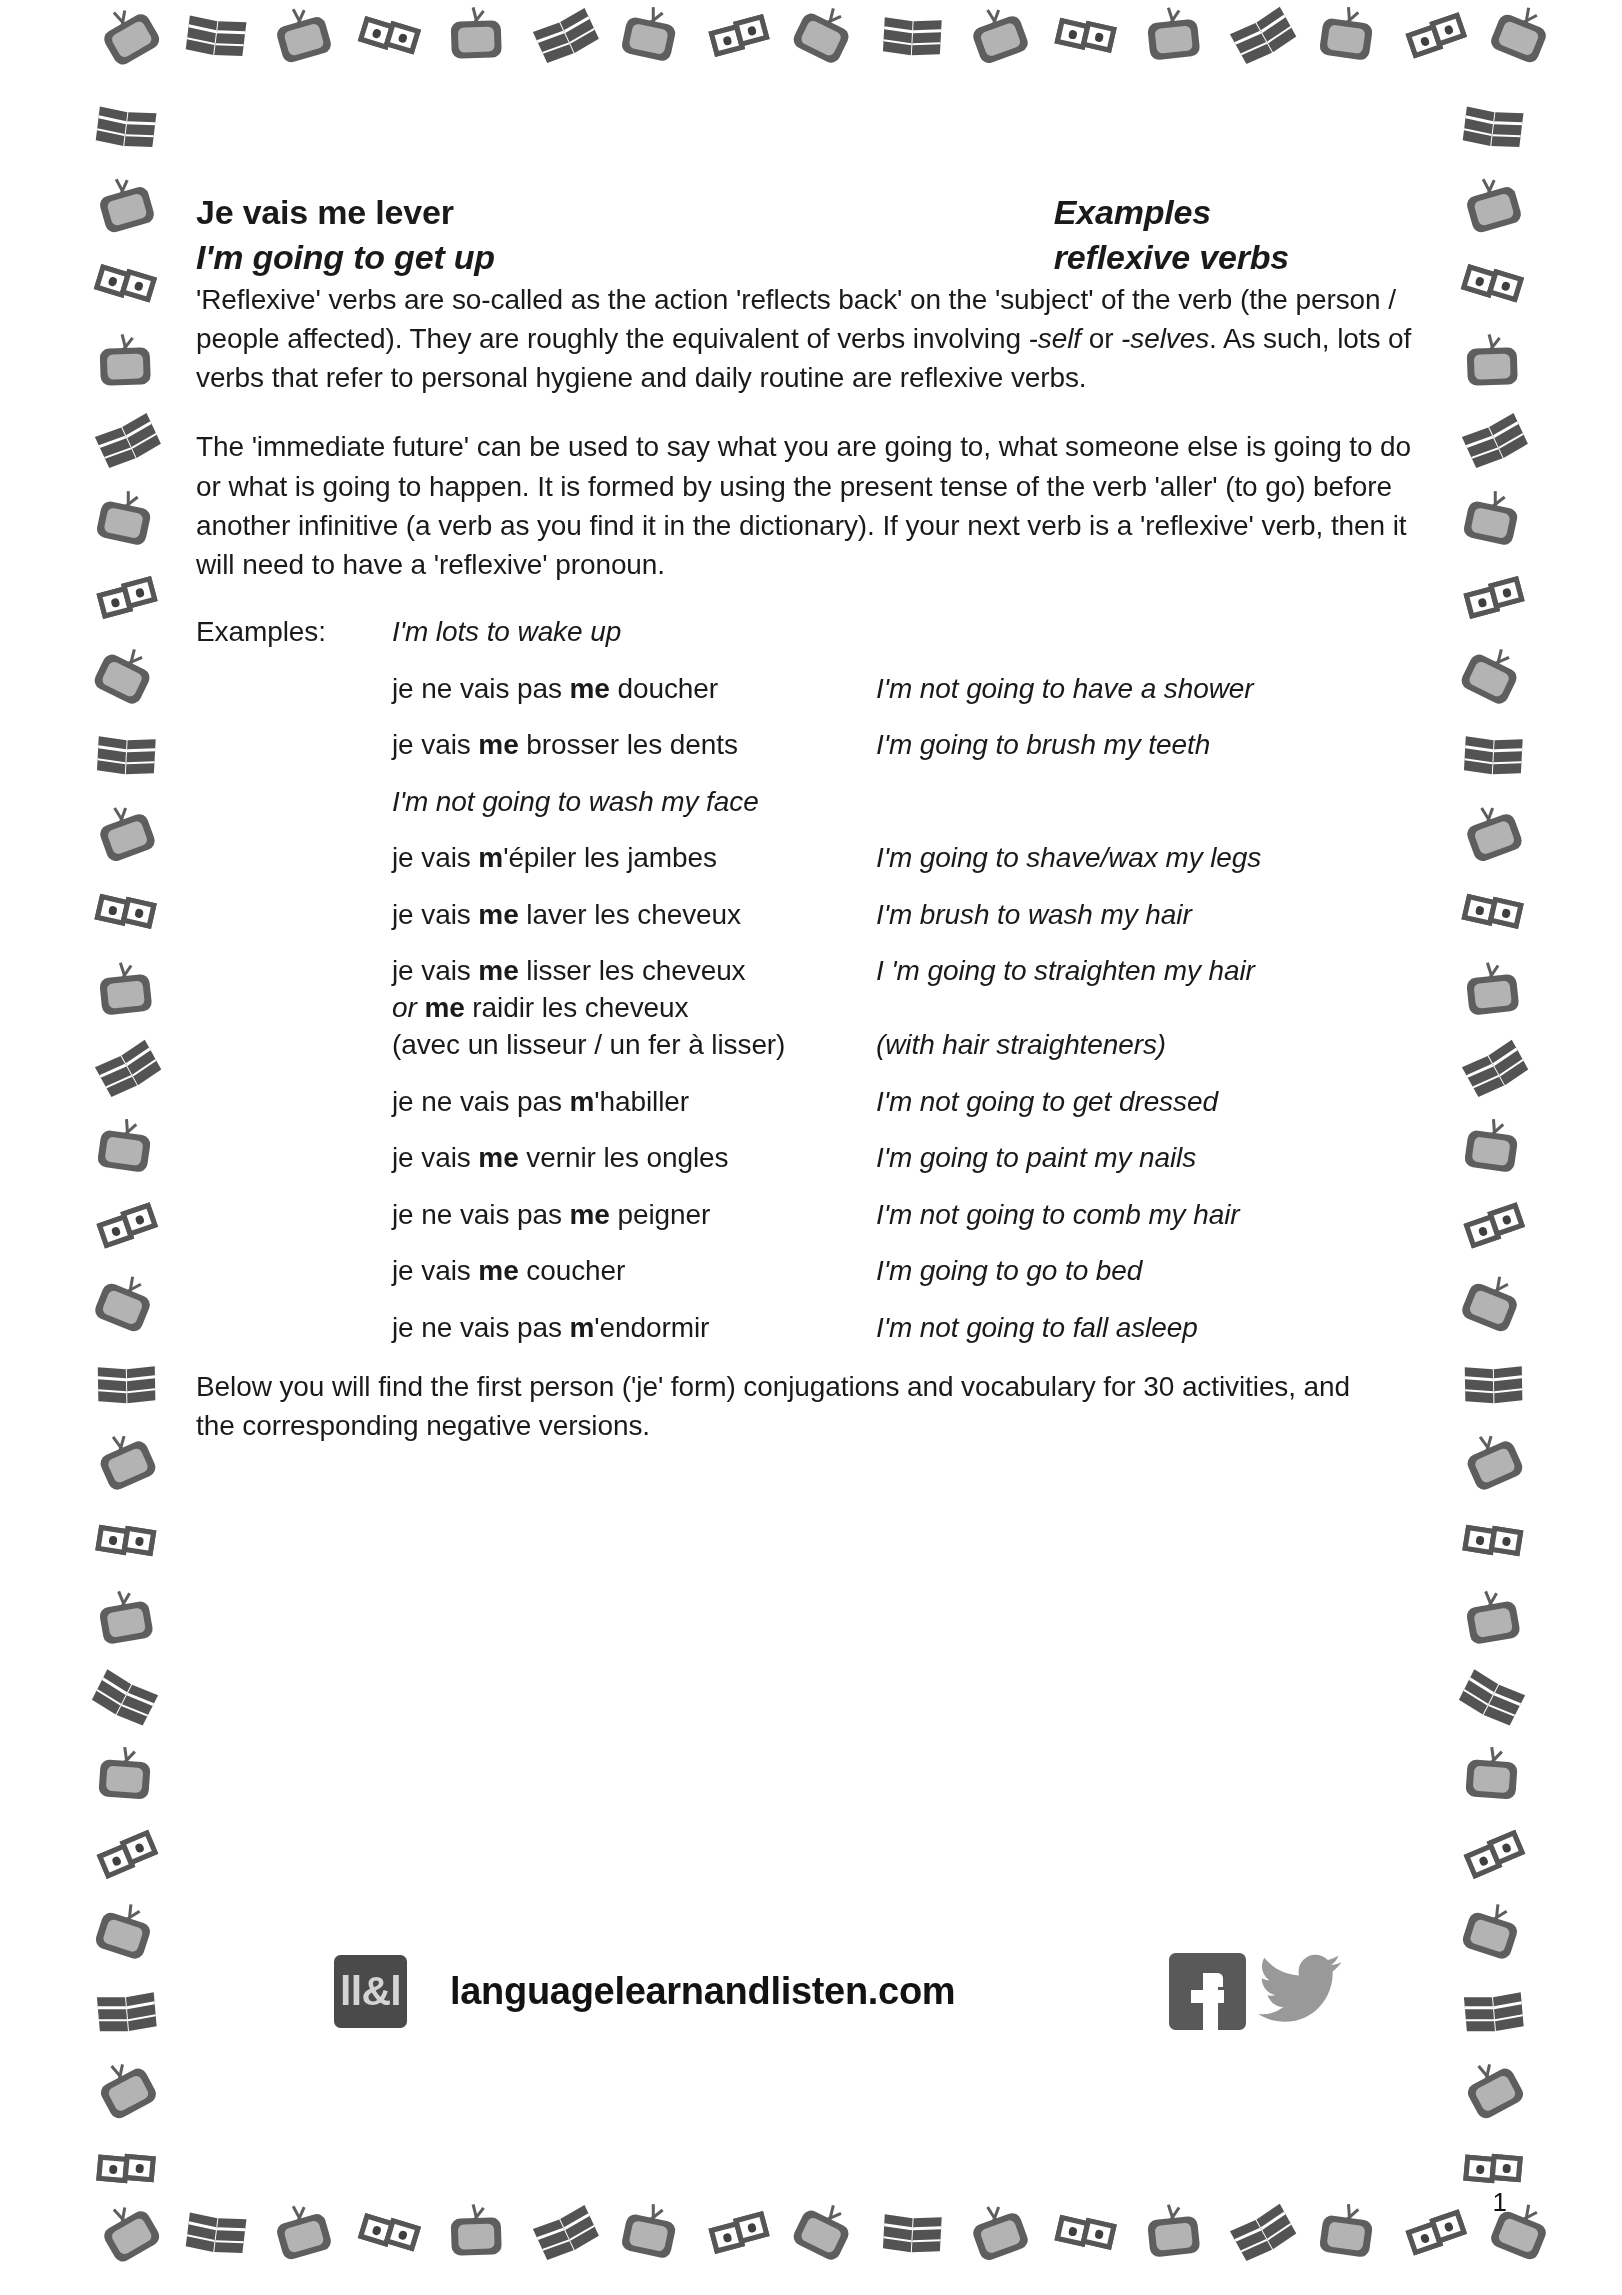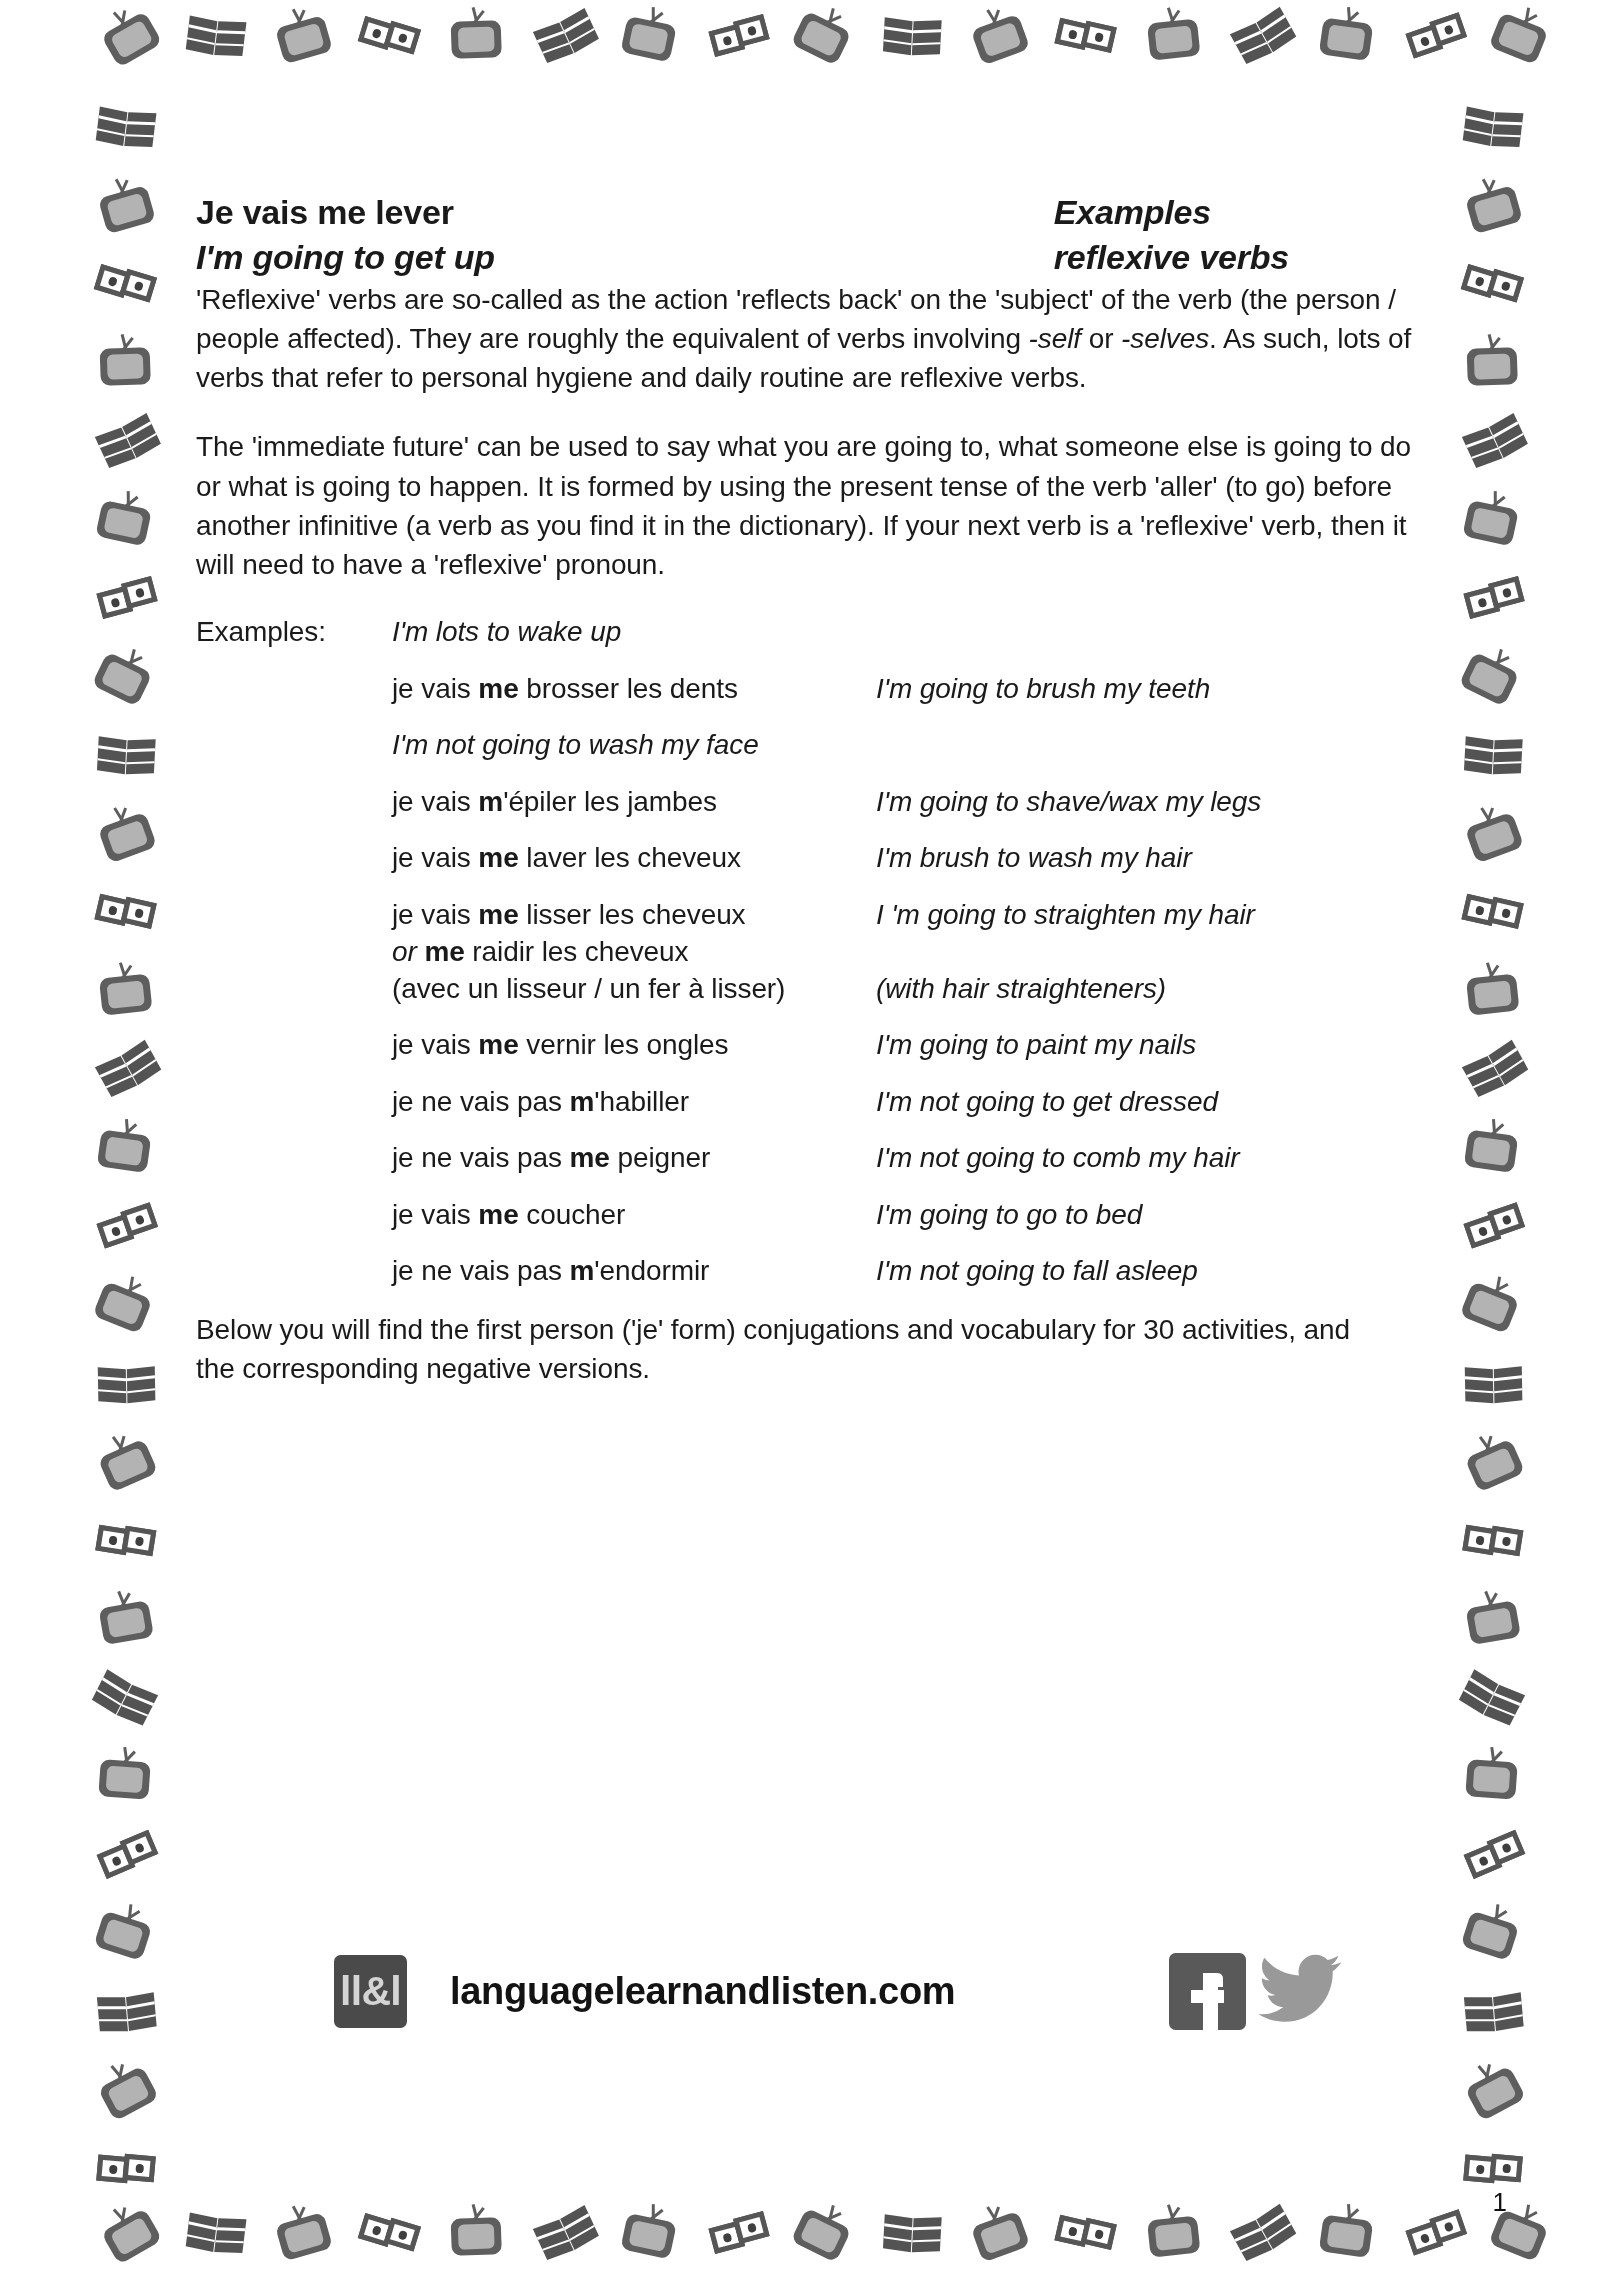--- a/index.html
+++ b/index.html
@@ -1132,20 +1132,25 @@
     <p class="para">
       <span>'Reflexive' verbs are so-called as the action 'reflects back' on the 'subject' of the verb (the person / people affected). They are roughly the equivalent of verbs involving </span><em>-self</em><span> or </span><em>-selves</em><span>. As such, lots of verbs that refer to personal hygiene and daily routine are reflexive verbs.</span>
     </p>
 
     <p class="para">The 'immediate future' can be used to say what you are going to, what someone else is going to do or what is going to happen. It is formed by using the present tense of the verb 'aller' (to go) before another infinitive (a verb as you find it in the dictionary). If your next verb is a 'reflexive' verb, then it will need to have a 'reflexive' pronoun.</p>
 
     <div class="examples" id="examples-list">
         <div class="ex-row">
           <div class="ex-label">Examples:</div>
           <div class="ex-en"><span>I'm lots to wake up</span></div>
+        </div>
+        <div class="ex-row">
+          <div class="ex-label"></div>
+          <div class="ex-fr"><span>je ne vais pas <b>me</b> doucher</span></div>
+          <div class="ex-en"><span>I'm not going to have a shower</span></div>
         </div>
         <div class="ex-row">
           <div class="ex-label"></div>
           <div class="ex-fr"><span>je vais <b>me</b> brosser les dents</span></div>
           <div class="ex-en"><span>I'm going to brush my teeth</span></div>
         </div>
         <div class="ex-row">
           <div class="ex-label"></div>
           <div class="ex-en"><span>I'm not going to wash my face</span></div>
         </div>
@@ -1159,27 +1164,27 @@
           <div class="ex-fr"><span>je vais <b>me</b> laver les cheveux</span></div>
           <div class="ex-en"><span>I'm brush to wash my hair</span></div>
         </div>
         <div class="ex-row">
           <div class="ex-label"></div>
           <div class="ex-fr"><span>je vais <b>me</b> lisser les cheveux</span><br><span><i>or </i><b>me</b> raidir les cheveux</span><br><span>(avec un lisseur / un fer à lisser)</span></div>
           <div class="ex-en"><span>I 'm going to straighten my hair</span><br><span class="spacer-line">.</span><br><span>(with hair straighteners)</span></div>
         </div>
         <div class="ex-row">
           <div class="ex-label"></div>
-          <div class="ex-fr"><span>je vais <b>me</b> vernir les ongles</span></div>
-          <div class="ex-en"><span>I'm going to paint my nails</span></div>
+          <div class="ex-fr"><span>je ne vais pas <b>m</b>'habiller</span></div>
+          <div class="ex-en"><span>I'm not going to get dressed</span></div>
         </div>
         <div class="ex-row">
           <div class="ex-label"></div>
-          <div class="ex-fr"><span>je ne vais pas <b>m</b>'habiller</span></div>
-          <div class="ex-en"><span>I'm not going to get dressed</span></div>
+          <div class="ex-fr"><span>je vais <b>me</b> vernir les ongles</span></div>
+          <div class="ex-en"><span>I'm going to paint my nails</span></div>
         </div>
         <div class="ex-row">
           <div class="ex-label"></div>
           <div class="ex-fr"><span>je ne vais pas <b>me</b> peigner</span></div>
           <div class="ex-en"><span>I'm not going to comb my hair</span></div>
         </div>
         <div class="ex-row">
           <div class="ex-label"></div>
           <div class="ex-fr"><span>je vais <b>me</b> coucher</span></div>
           <div class="ex-en"><span>I'm going to go to bed</span></div>

